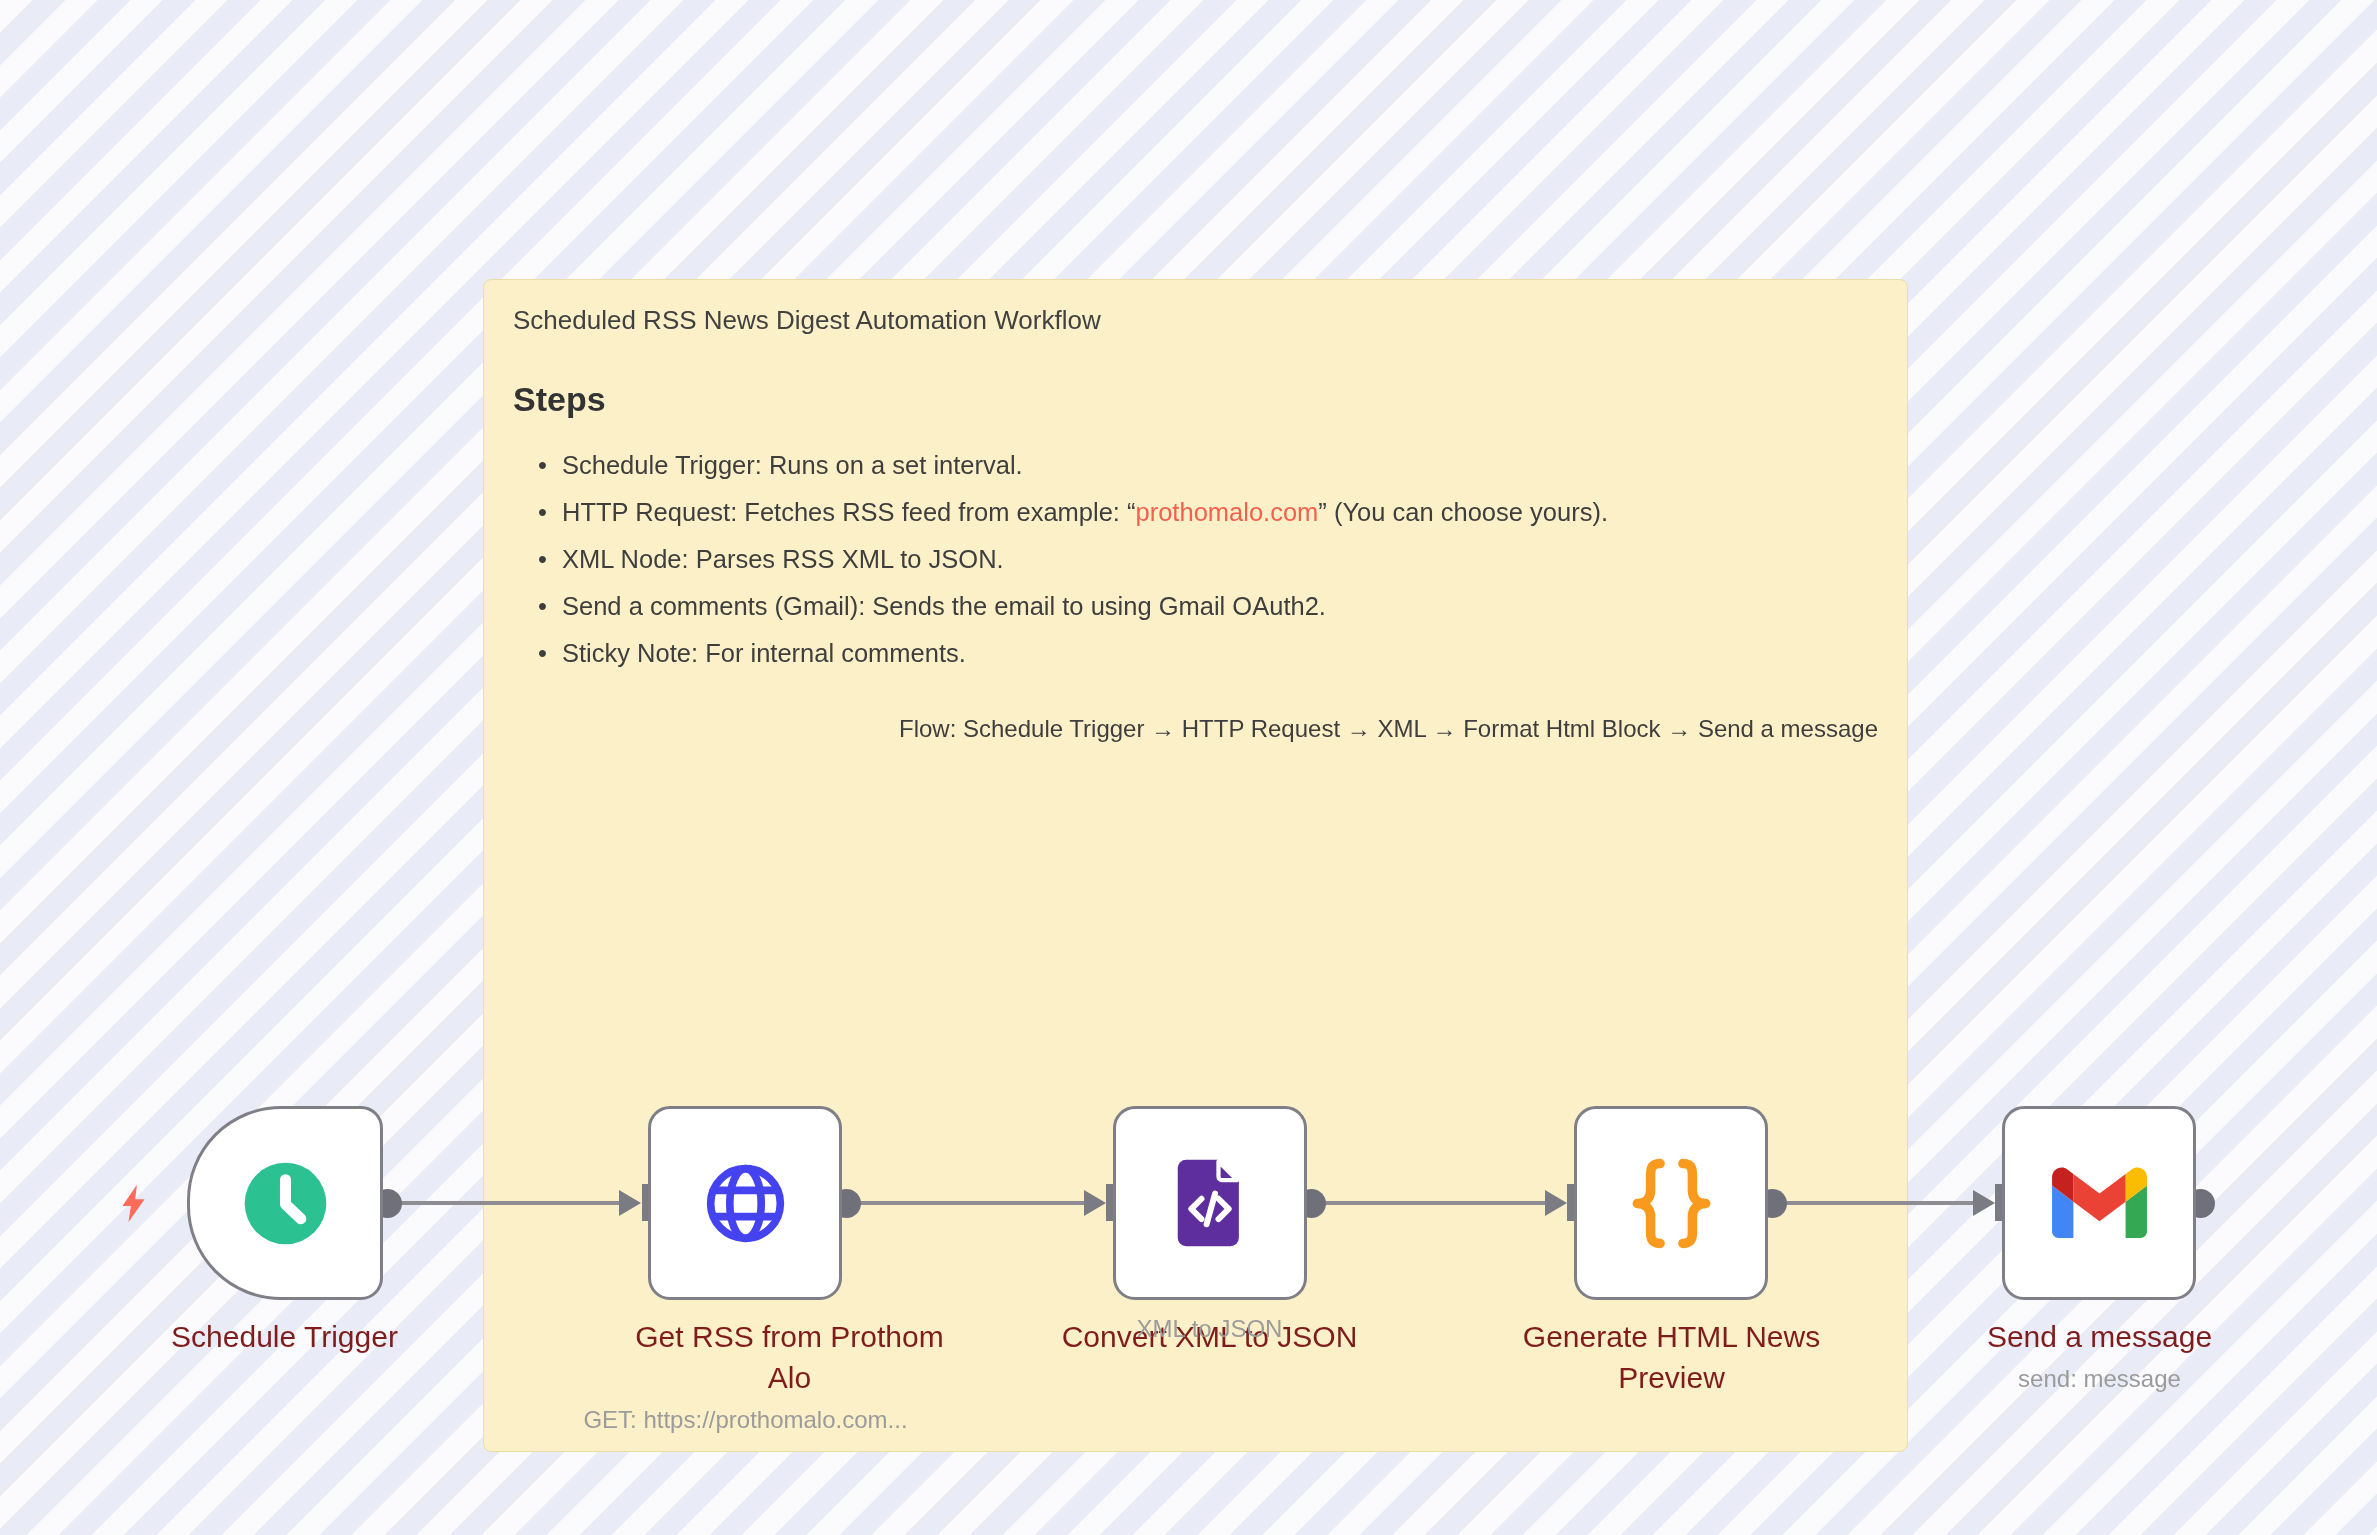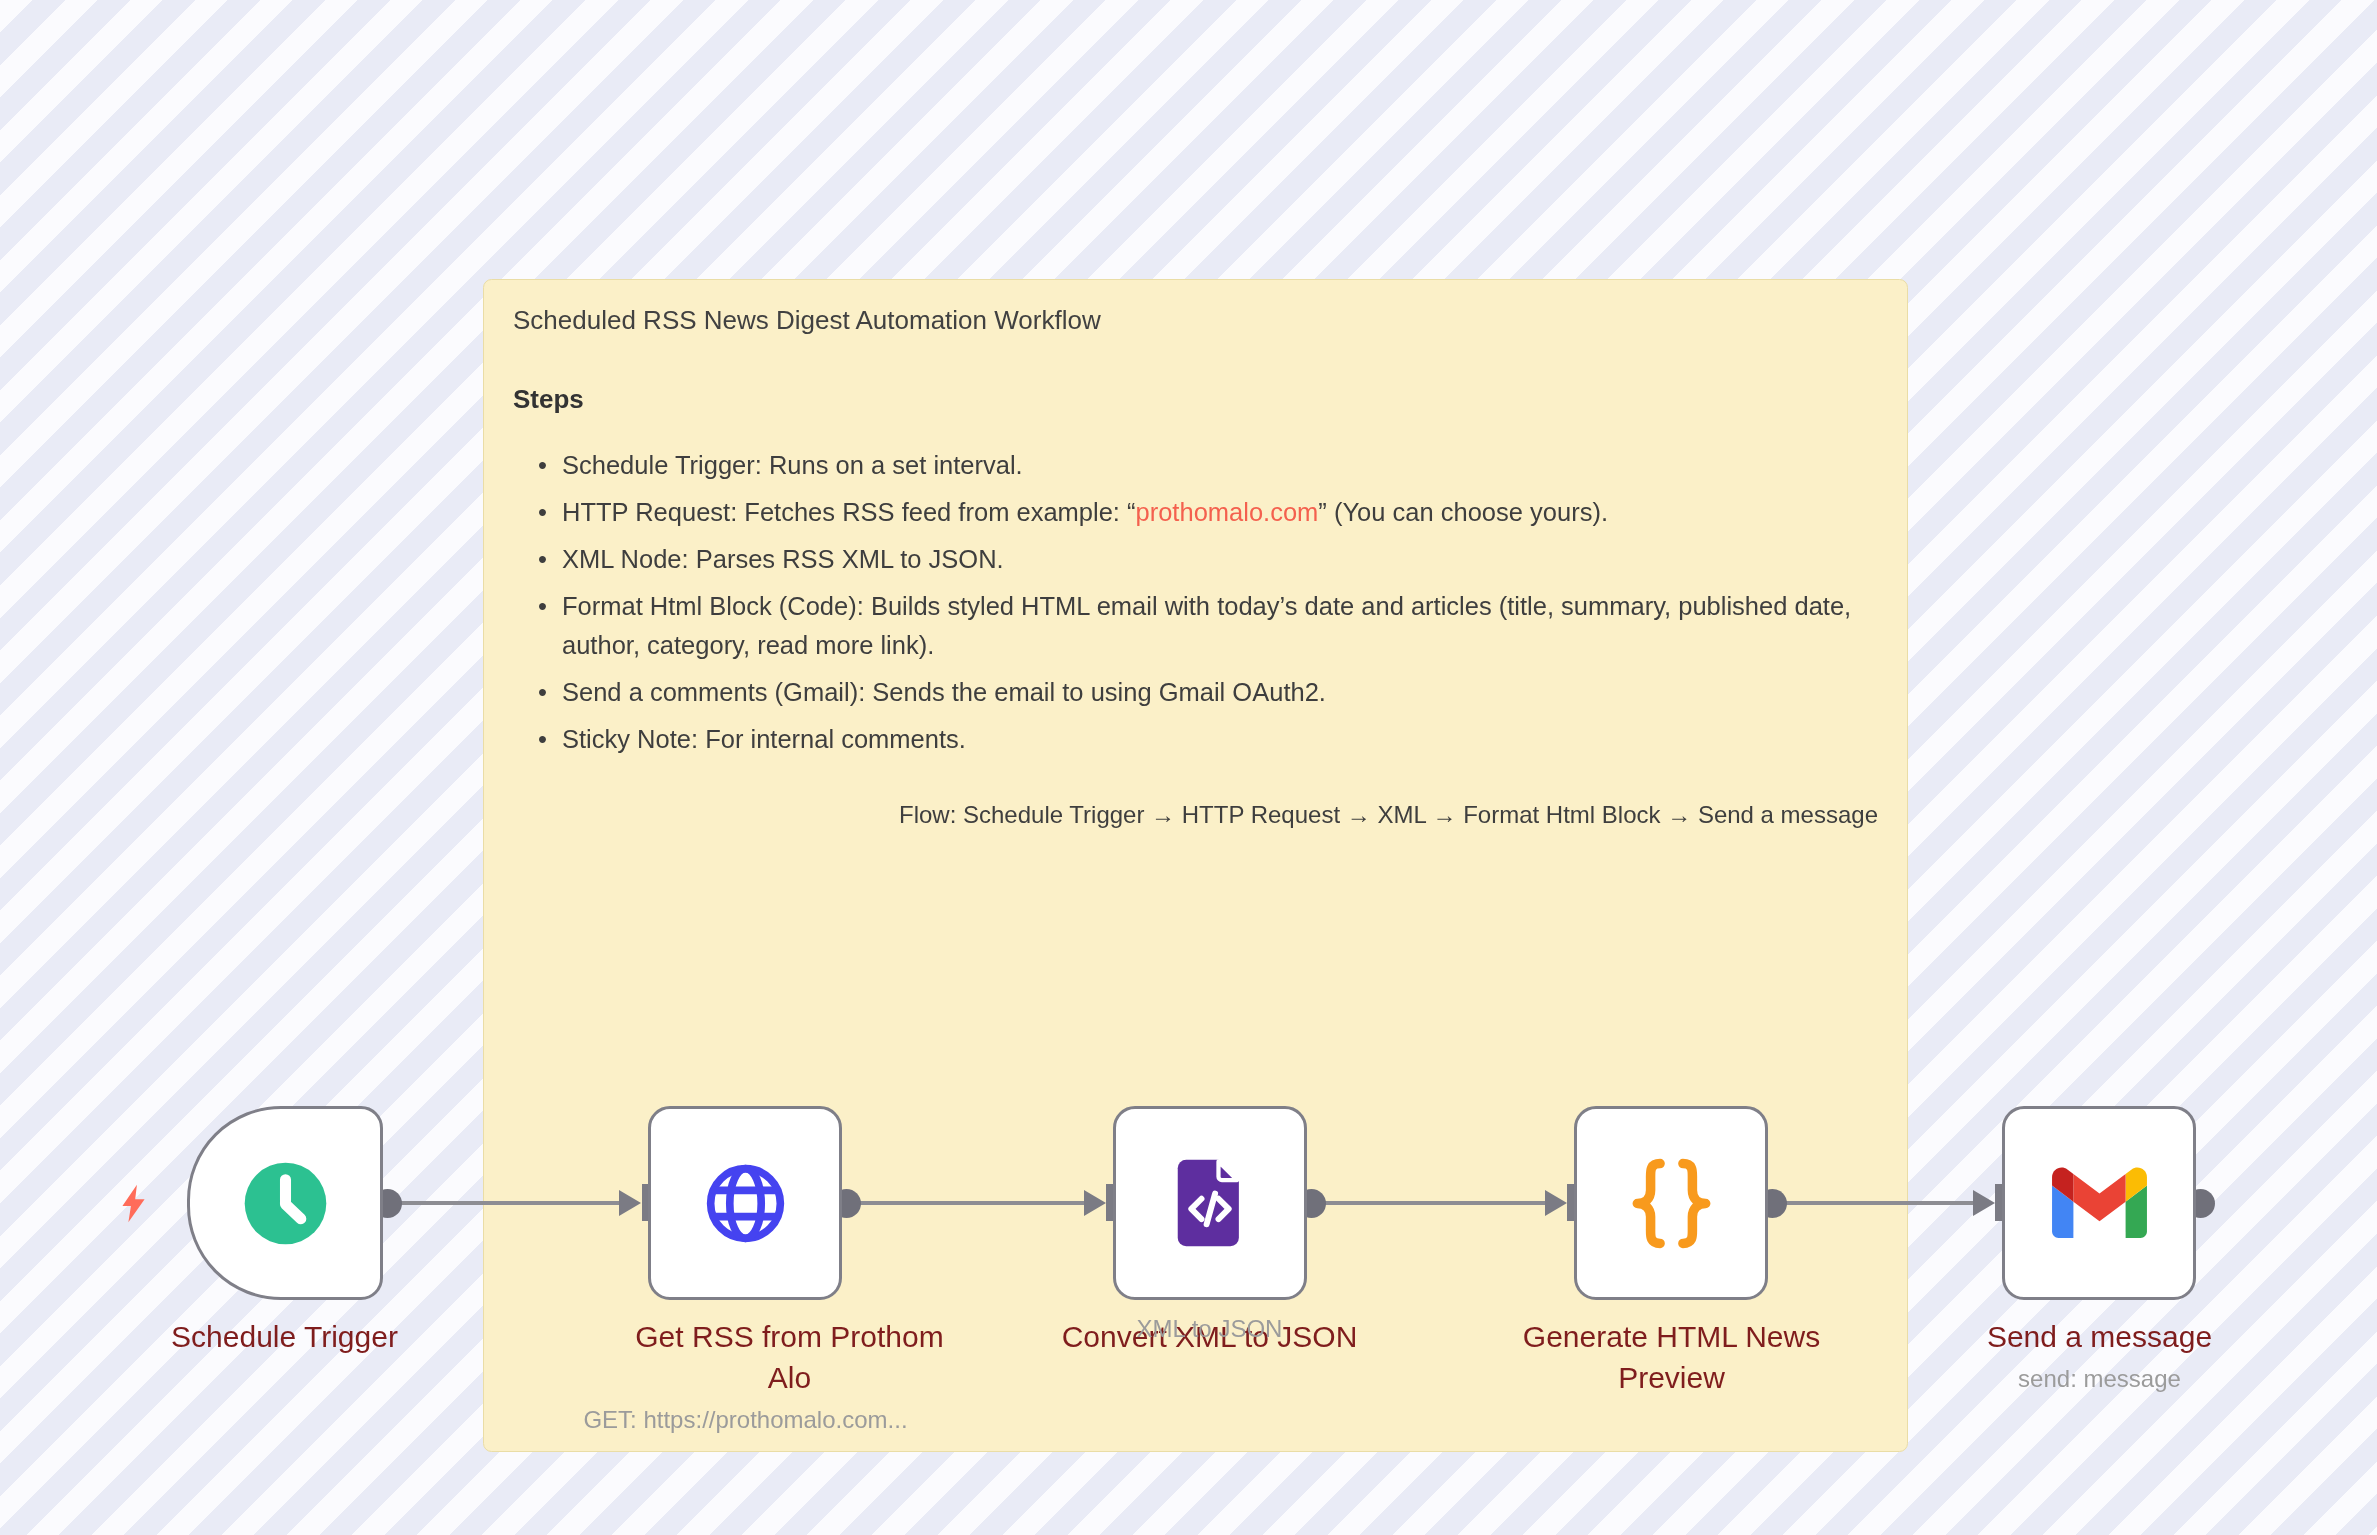--- a/index.html
+++ b/index.html
@@ -8,21 +8,21 @@
     font-family:"Liberation Sans","DejaVu Sans",sans-serif;
     background:repeating-linear-gradient(135deg,#fbfbfe 0 23px,#e9ebf6 23px 46px);
   }
   
   .sticky{
     position:absolute;left:483px;top:279px;width:1425px;height:1173px;
     background:#fbf0c8;border:0.9px solid #eadda6;border-radius:8.5px;
     box-sizing:border-box;padding:22px 29px;color:#3e3e3e;z-index:1;
   }
   .sticky h1{font-size:26px;font-weight:400;line-height:37px;margin:0 0 41px 0;color:#414141;}
-  .sticky h2{font-size:26px;font-weight:700;line-height:39px;margin:0 0 27px 0;color:#333;}
+  .sticky h2{font-size:34px;font-weight:700;line-height:39px;margin:0 0 27px 0;color:#333;}
   .sticky ul{list-style:none;margin:0;padding:0 0 0 49px;font-size:25.5px;line-height:39px;}
   .sticky li{position:relative;margin:8px 0 6px 0;}
   .sticky li::before{content:"•";position:absolute;left:-24px;top:0;color:#3e3e3e;}
   .sticky .para{margin:36px 0 0 49px;font-size:24px;line-height:39px;text-align:right;}
   .sticky .para2{margin:34px 0 0 49px;font-size:25.5px;line-height:39px;}
   .link{color:#f4604e;}
   
   .wire{position:absolute;top:1201px;height:4.3px;background:#8d8d93;z-index:2;}
   .out-dot{position:absolute;top:1189px;width:29px;height:29px;border-radius:50%;background:#70707a;z-index:4;}
   .in-port{position:absolute;top:1184px;width:13.6px;height:37px;background:#7b7b84;z-index:4;}
@@ -47,21 +47,20 @@
 </head>
 <body>
 
 <div class="sticky">
   <h1>Scheduled RSS News Digest Automation Workflow</h1>
   <h2>Steps</h2>
   <ul>
     <li>Schedule Trigger: Runs on a set interval.</li>
     <li><span>HTTP Request: Fetches RSS feed from example: “</span><span class="link">prothomalo.com</span><span>” (You can choose yours).</span></li>
     <li>XML Node: Parses RSS XML to JSON.</li>
-    <li>Format Html Block (Code): Builds styled HTML email with today’s date and articles (title, summary, published date, author, category, read more link).</li>
     <li>Send a comments (Gmail): Sends the email to using Gmail OAuth2.</li>
     <li>Sticky Note: For internal comments.</li>
   </ul>
   <div class="para">Flow: Schedule Trigger → HTTP Request → XML → Format Html Block → Send a message</div>
 </div>
 
 <div class="wire" style="left:383px;width:240px;"></div>
 <div class="wire" style="left:847px;width:241px;"></div>
 <div class="wire" style="left:1311px;width:237px;"></div>
 <div class="wire" style="left:1772px;width:204px;"></div>

